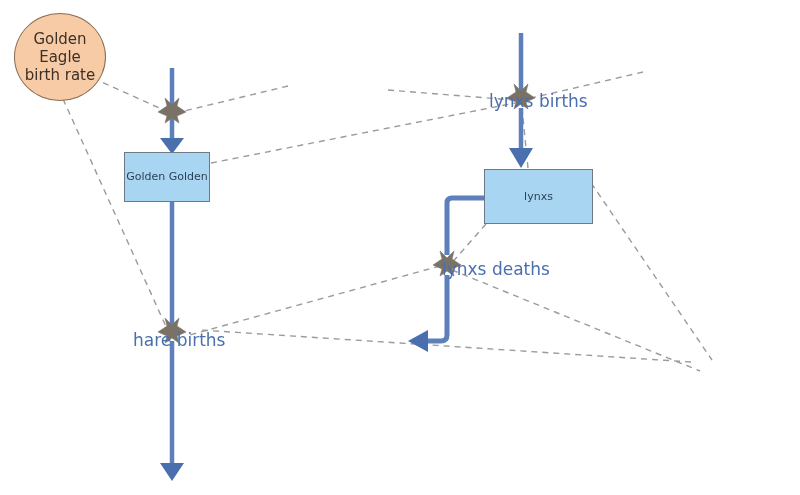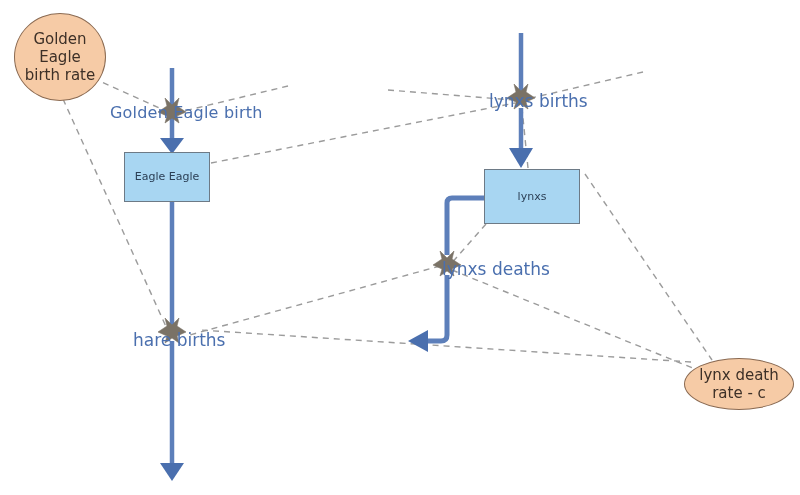--- a/index.html
+++ b/index.html
@@ -130,35 +130,29 @@
     <polygon class="bigarrow" points="428,330 428,352 408,341"></polygon>
     <polygon class="valve" points="447,258 454,251 452,259 461,265 452,269 454,276 447,271 440,276 442,269 433,265 442,259 440,251"></polygon>
   </svg>
 
   <div class="node ellipse" style="left:14px; top:13px; width:92px; height:88px;">
     <span>Golden Eagle birth rate</span>
   </div>
 
 
 
-  <div class="node ellipse" style="left:684px; top:358px; width:110px; height:52px;">
-    <span>lynx death rate - c</span>
+
+  <div class="node stock" style="left:124px; top:152px; width:86px; height:50px;">
+    <span>Golden Golden</span>
   </div>
 
-  <div class="node stock" style="left:124px; top:152px; width:86px; height:50px;">
-    <span>Eagle Eagle</span>
-  </div>
-
-  <div class="node stock" style="left:484px; top:169px; width:96px; height:55px;">
+  <div class="node stock" style="left:484px; top:169px; width:109px; height:55px;">
     <span>lynxs</span>
   </div>
 
-  <div class="flow-label big" style="left:110px; top:112px; transform:translateY(-50%);">
-    <span>Golden Eagle birth</span>
-  </div>
 
   <div class="flow-label small" style="left:133px; top:340px; transform:translateY(-50%);">
     <span>hare births</span>
   </div>
 
   <div class="flow-label small" style="left:489px; top:101px; transform:translateY(-50%);">
     <span>lynxs births</span>
   </div>
 
   <div class="flow-label small" style="left:413px; top:269px; transform:translateY(-50%);margin-left:29px;">

